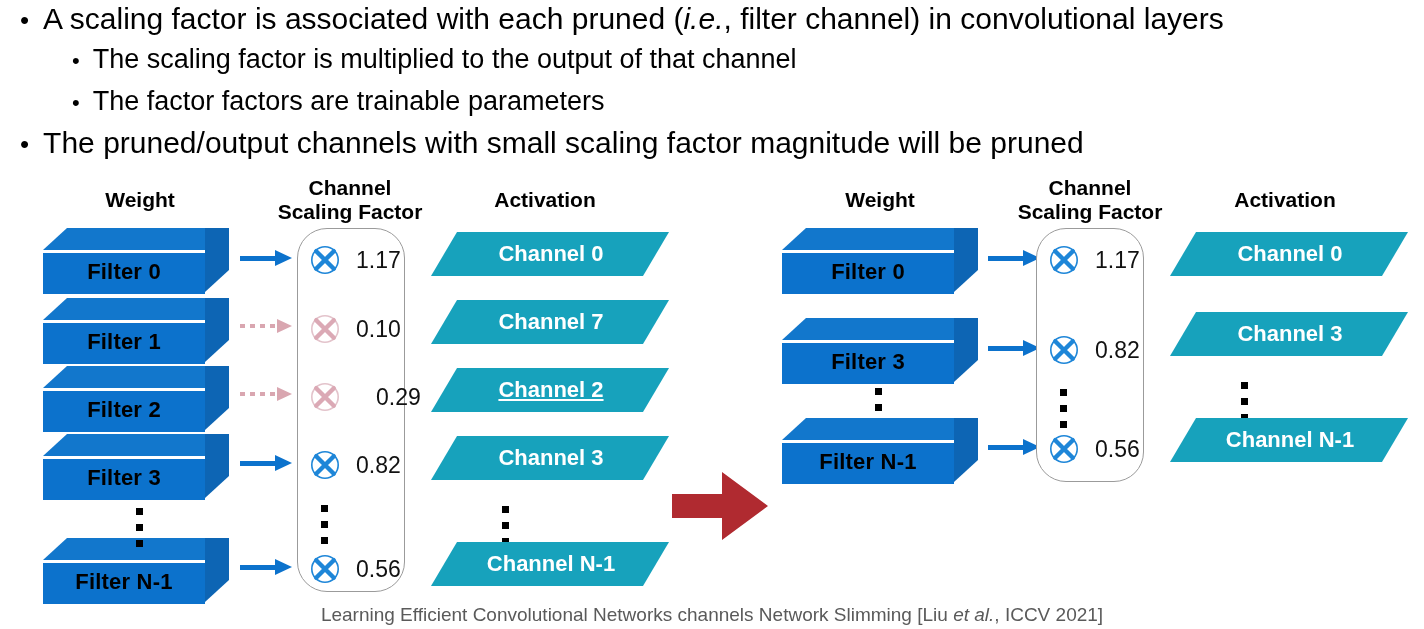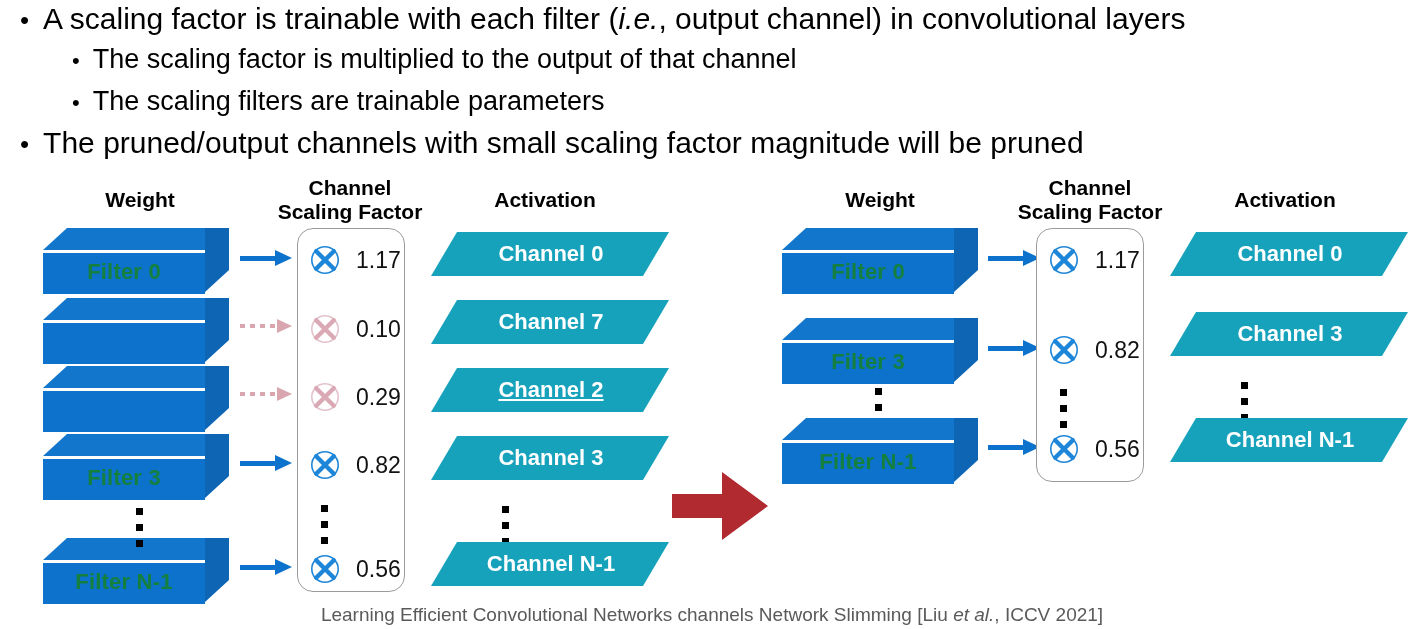--- a/index.html
+++ b/index.html
@@ -90,21 +90,21 @@
     background: #0C72CC;
     border-top: 2px solid #ffffff;
   }
   .filter-block .fb-label {
     position: absolute;
     left: 0; top: 23px;
     width: 162px; height: 41px;
     display: flex;
     align-items: center;
     justify-content: center;
-    color: #15803d;
+    color: #000000;
     font-size: 22px;
     font-weight: bold;
     letter-spacing: 0.2px;
   }
   .filter-block.wide { width: 196px; }
   .filter-block.wide .fb-top { width: 196px; clip-path: polygon(24px 0, 196px 0, 172px 22px, 0 22px); }
   .filter-block.wide .fb-front,
   .filter-block.wide .fb-label { width: 172px; }
 
   
@@ -144,21 +144,21 @@
     width: 0; height: 0;
     border-top: 7px solid transparent;
     border-bottom: 7px solid transparent;
     border-left: 15px solid #D9A6B0;
   }
 
   
   .sf-box {
     position: absolute;
     border: 1.6px solid #9b9b9b;
-    border-radius: 16px;
+    border-radius: 30px;
     background: #ffffff;
   }
   .sf-row {
     position: absolute;
     display: flex;
     align-items: center;
     height: 34px;
   }
   .sf-circle {
     width: 30px; height: 30px;
@@ -226,31 +226,31 @@
   }
   #caption .ital { font-style: italic; text-align: center; }
 </style>
 </head>
 <body>
 
 <div id="bullet-list">
 
   <div class="bullet-row lvl1 b1">
     <span class="dot">•</span>
-    <span><span>A scaling factor is trainable with each filter (</span><span class="ital">i.e.</span><span>, output channel) in convolutional layers</span></span>
+    <span><span>A scaling factor is associated with each pruned (</span><span class="ital">i.e.</span><span>, filter channel) in convolutional layers</span></span>
   </div>
 
   <div class="bullet-row lvl2 b2">
     <span class="dot">•</span>
     <span>The scaling factor is multiplied to the output of that channel</span>
   </div>
 
   <div class="bullet-row lvl2 b3">
     <span class="dot">•</span>
-    <span>The scaling filters are trainable parameters</span>
+    <span>The factor factors are trainable parameters</span>
   </div>
 
   <div class="bullet-row lvl1 b4">
     <span class="dot">•</span>
     <span>The pruned/output channels with small scaling factor magnitude will be pruned</span>
   </div>
 
 </div>
 
 <div id="diagram">
@@ -267,25 +267,27 @@
     <div class="filter-block" style="left:43px; top:58px;">
       <div class="fb-top"></div>
       <div class="fb-side"></div>
       <div class="fb-front"></div>
       <div class="fb-label">Filter 0</div>
     </div>
     <div class="filter-block" style="left:43px; top:128px;">
       <div class="fb-top"></div>
       <div class="fb-side"></div>
       <div class="fb-front"></div>
+      <div class="fb-label">Filter 1</div>
     </div>
     <div class="filter-block" style="left:43px; top:196px;">
       <div class="fb-top"></div>
       <div class="fb-side"></div>
       <div class="fb-front"></div>
+      <div class="fb-label">Filter 2</div>
     </div>
     <div class="filter-block" style="left:43px; top:264px;">
       <div class="fb-top"></div>
       <div class="fb-side"></div>
       <div class="fb-front"></div>
       <div class="fb-label">Filter 3</div>
     </div>
     <div class="filter-block" style="left:43px; top:368px;">
       <div class="fb-top"></div>
       <div class="fb-side"></div>
@@ -331,21 +333,21 @@
       </div>
 
       <div class="sf-row" style="left:12px; top:83px;">
         <svg class="sf-circle" viewBox="0 0 30 30">
           <circle cx="15" cy="15" r="13.2" fill="none" stroke="#E3C3CB" stroke-width="1.6"></circle>
           <path d="M6.2 6.2 L23.8 23.8 M23.8 6.2 L6.2 23.8" stroke="#DBA9B5" stroke-width="4.4" stroke-linecap="round"></path>
         </svg>
         <span class="sf-value pruned">0.10</span>
       </div>
 
-      <div class="sf-row" style="left:12px; top:151px;">
+      <div class="sf-row" style="left:12px; top:151px;gap:20px;">
         <svg class="sf-circle" viewBox="0 0 30 30">
           <circle cx="15" cy="15" r="13.2" fill="none" stroke="#E3C3CB" stroke-width="1.6"></circle>
           <path d="M6.2 6.2 L23.8 23.8 M23.8 6.2 L6.2 23.8" stroke="#DBA9B5" stroke-width="4.4" stroke-linecap="round"></path>
         </svg>
         <span class="sf-value pruned">0.29</span>
       </div>
 
       <div class="sf-row" style="left:12px; top:219px;">
         <svg class="sf-circle" viewBox="0 0 30 30">
           <circle cx="15" cy="15" r="13.2" fill="none" stroke="#1E86D8" stroke-width="1.6"></circle>

